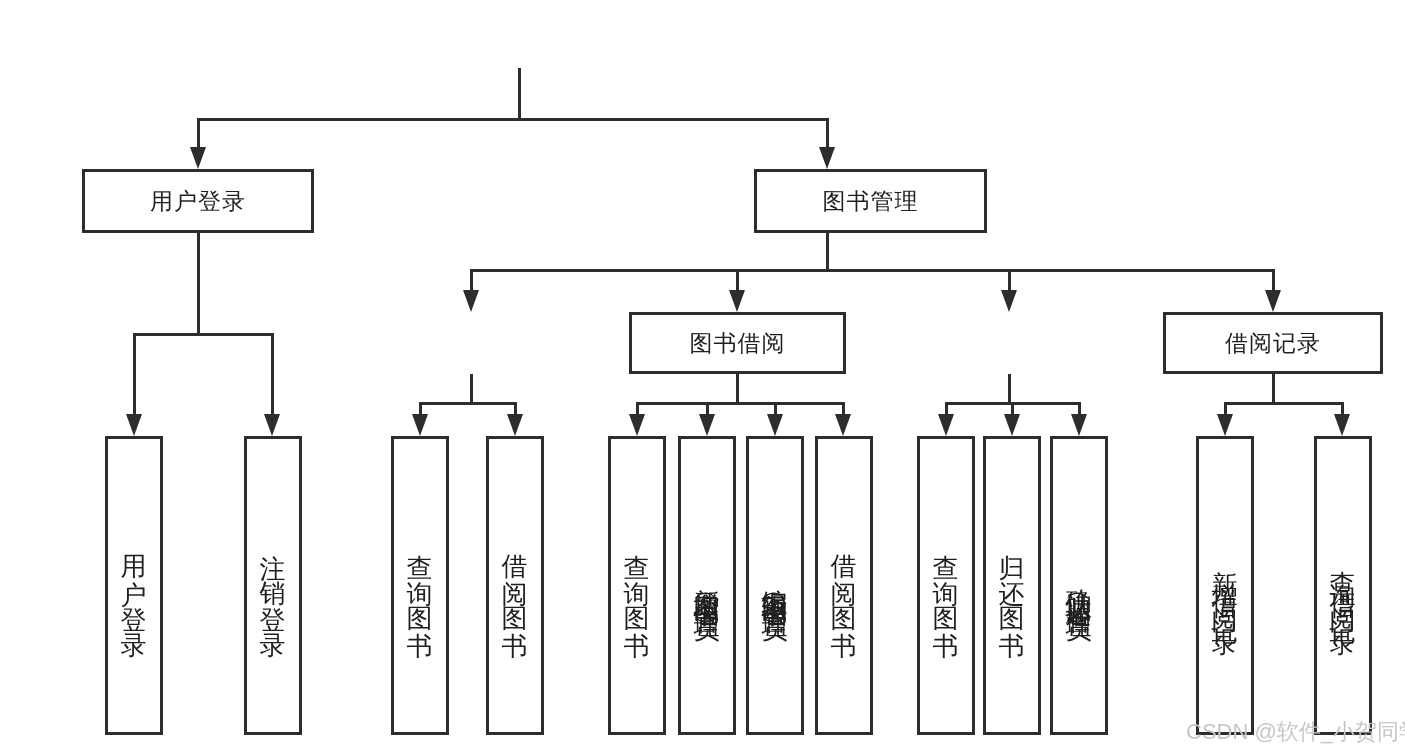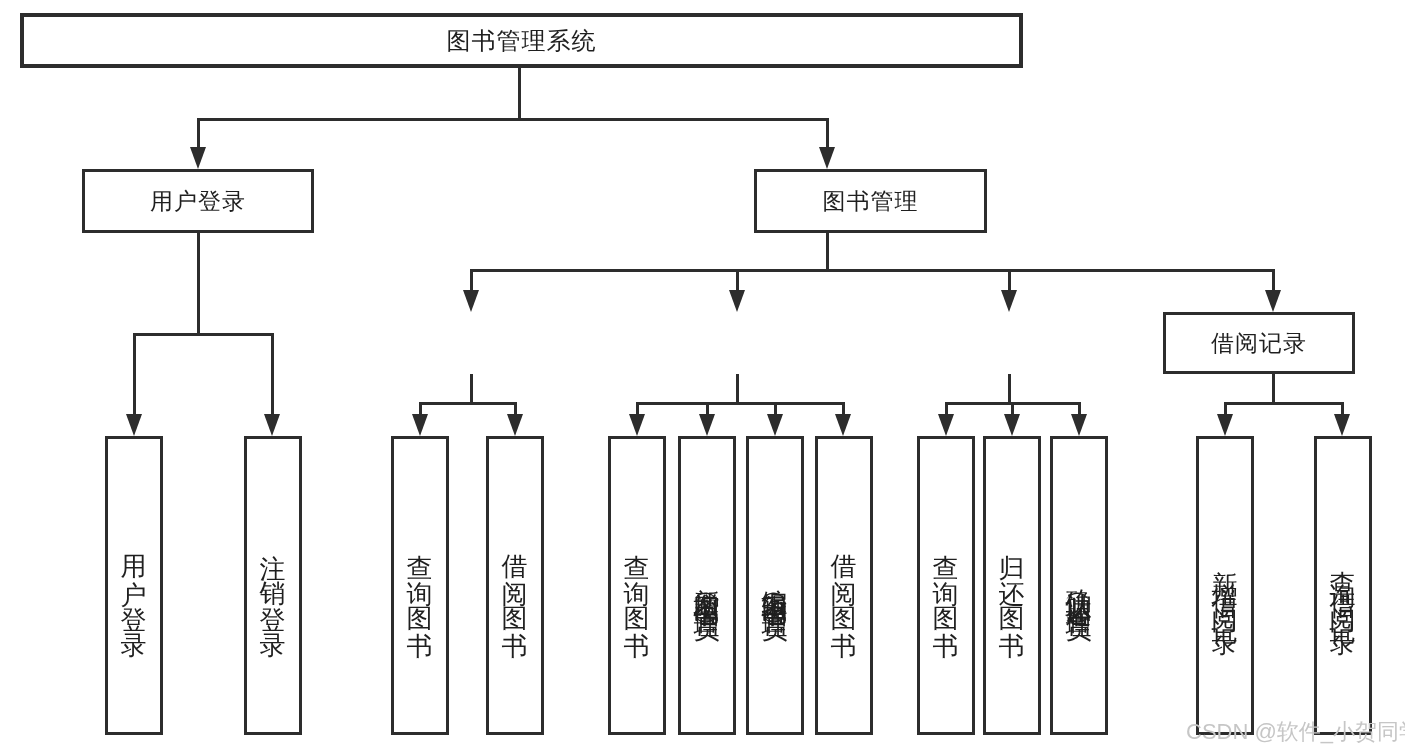--- a/index.html
+++ b/index.html
@@ -35,23 +35,20 @@
   .watermark{
     position:absolute;left:1186px;top:717px;z-index:5;
     font-size:22px;color:#c6c6c6;letter-spacing:0px;white-space:nowrap;
   }
 </style>
 </head>
 <body>
 
 <div id="canvas">
 
-  <div class="box rootbox" style="left:20px;top:13px;width:1003px;height:55px;">
-    <span>图书管理系统</span>
-  </div>
 
   <div class="vl" style="left:518px;top:68px;height:51px;"></div>
   <div class="hl" style="left:197px;top:118px;width:632px;"></div>
   <div class="vl" style="left:197px;top:118px;height:32px;"></div>
   <div class="ar" style="left:190px;top:147px;"></div>
   <div class="vl" style="left:826px;top:118px;height:32px;"></div>
   <div class="ar" style="left:819px;top:147px;"></div>
 
   <div class="box" style="left:82px;top:169px;width:232px;height:64px;">
     <span>用户登录</span>
@@ -71,21 +68,24 @@
   <div class="hl" style="left:470px;top:269px;width:805px;"></div>
   <div class="vl" style="left:470px;top:269px;height:21px;"></div>
   <div class="ar" style="left:463px;top:290px;"></div>
   <div class="vl" style="left:736px;top:269px;height:21px;"></div>
   <div class="ar" style="left:729px;top:290px;"></div>
   <div class="vl" style="left:1008px;top:269px;height:21px;"></div>
   <div class="ar" style="left:1001px;top:290px;"></div>
   <div class="vl" style="left:1272px;top:269px;height:21px;"></div>
   <div class="ar" style="left:1265px;top:290px;"></div>
 
-  <div class="box" style="left:1163px;top:312px;width:192px;height:62px;">
+  <div class="box" style="left:629px;top:312px;width:217px;height:62px;">
+    <span>图书借阅</span>
+  </div>
+  <div class="box" style="left:1163px;top:312px;width:220px;height:62px;">
     <span>借阅记录</span>
   </div>
 
   <div class="vl" style="left:470px;top:374px;height:30px;"></div>
   <div class="hl" style="left:419px;top:402px;width:98px;"></div>
   <div class="vl" style="left:419px;top:402px;height:12px;"></div>
   <div class="ar" style="left:412px;top:414px;"></div>
   <div class="vl" style="left:514px;top:402px;height:12px;"></div>
   <div class="ar" style="left:507px;top:414px;"></div>
 

